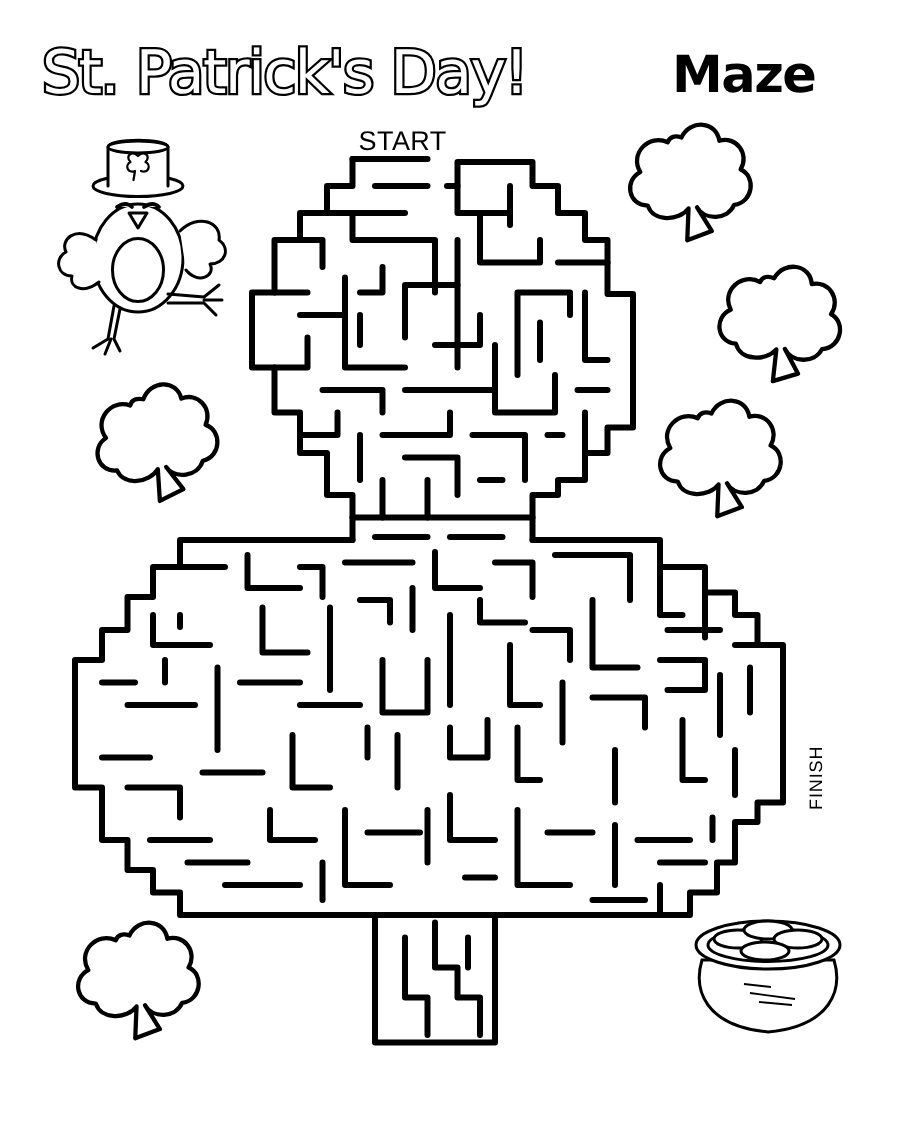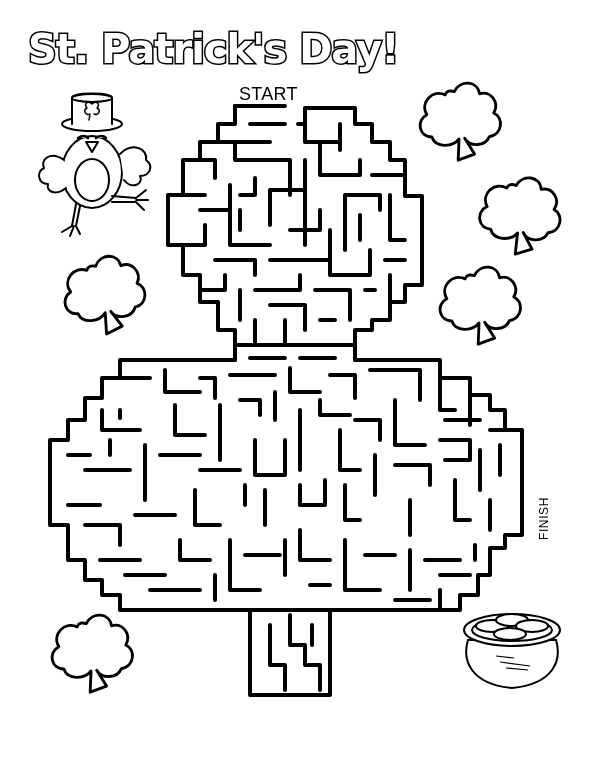--- a/index.html
+++ b/index.html
@@ -1,20 +1,20 @@
 <!DOCTYPE html>
 <html><head>
   <meta charset="utf-8">
   <style>
     html, body { margin: 0; padding: 0; background: #ffffff; }
     body { width: 600px; height: 761px; position: relative; overflow: hidden; font-family: "DejaVu Sans", sans-serif; }
     .title-wrap { position: absolute; left: 28px; top: 26px; width: 560px; height: 56px; }
     .title-outline {
       position: absolute; left: 0; top: 0;
-      font-family: "DejaVu Sans", sans-serif; font-weight: bold; font-size: 40px; letter-spacing: -1px;
+      font-family: "DejaVu Sans", sans-serif; font-weight: normal; font-size: 40px; letter-spacing: -1px;
       color: #ffffff;
       -webkit-text-stroke: 3px #000000;
       paint-order: stroke fill;
       text-shadow: 0 0 0 #000;
     }
     .title-solid {
       position: absolute; left: 420px; top: 4px;
       font-family: "DejaVu Sans", sans-serif; font-weight: bold; font-size: 34px; letter-spacing: -1px;
       color: #000000;
     }
@@ -29,20 +29,21 @@
       white-space: nowrap; letter-spacing: 0.6px;
       left: 537px; top: 540px;
     }
     svg.art { position: absolute; left: 0; top: 0; }
   </style>
 </head>
 <body>
 
 <div class="title-wrap">
   <span class="title-outline">St. Patrick's Day!</span>
+  <span class="title-solid">Maze</span>
 </div>
 
 <div class="label-start">START</div>
 <div class="label-finish">FINISH</div>
 
 <svg class="art" width="600" height="761" viewBox="0 0 600 761">
   <defs>
     <g id="shamrock">
       <path d="M0,-28 C8,-40 26,-36 26,-22 C38,-24 46,-10 38,0 C48,6 44,24 30,24 C24,34 8,32 4,22 L12,40 L-6,44 L-2,22 C-10,30 -28,28 -30,16 C-44,14 -44,-4 -32,-8 C-38,-22 -22,-34 -10,-26 C-8,-30 -4,-30 0,-28 Z" fill="#fff" stroke="#000" stroke-width="3" stroke-linejoin="round"></path>
     </g>

